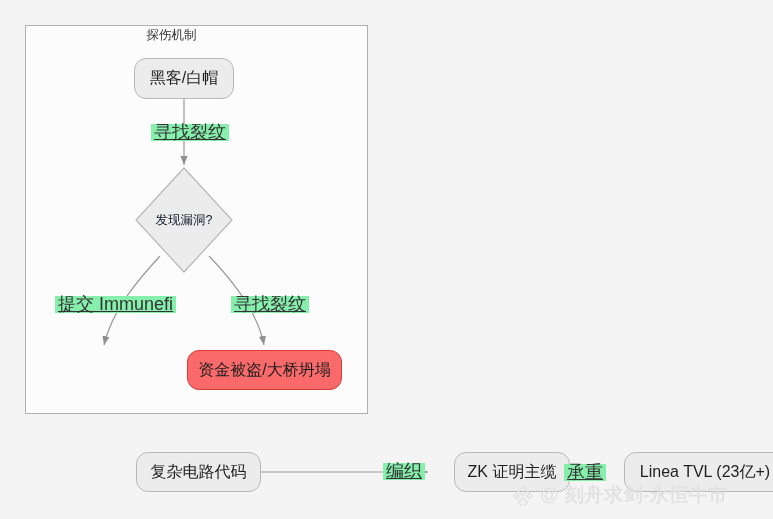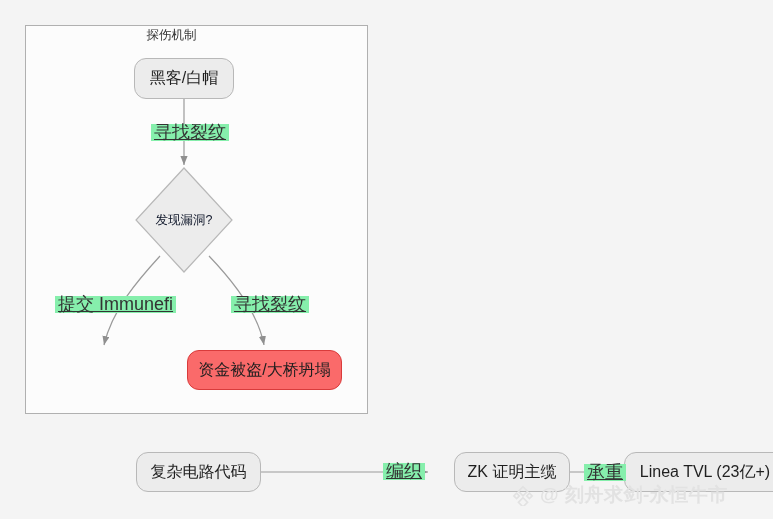--- a/index.html
+++ b/index.html
@@ -196,21 +196,21 @@
   </div>
 
   <div class="edge-label" style="left:151px; top:124px;">寻找裂纹</div>
 
   <div class="edge-label" style="left:55px; top:296px;">提交 Immunefi</div>
 
   <div class="edge-label" style="left:231px; top:296px;">寻找裂纹</div>
 
   <div class="edge-label" style="left:383px; top:444px;margin-top:19px;">编织</div>
 
-  <div class="edge-label" style="left:584px; top:464px;">承重</div>
+  <div class="edge-label" style="left:564px; top:464px;">承重</div>
 
   <div class="watermark">
     <svg class="wm-logo" viewBox="0 0 24 24">
       <polygon points="12,3 17,8 12,13 7,8" fill="none" stroke="#e2e2e2" stroke-width="1.8"></polygon>
       <polygon points="5,10 8,13 5,16 2,13" fill="none" stroke="#e2e2e2" stroke-width="1.8"></polygon>
       <polygon points="19,10 22,13 19,16 16,13" fill="none" stroke="#e2e2e2" stroke-width="1.8"></polygon>
       <polygon points="12,15 17,20 12,25 7,20" fill="none" stroke="#e2e2e2" stroke-width="1.8"></polygon>
     </svg>
     <span class="wm-at">@</span>
     <span>刻舟求剑-永恒牛市</span>

